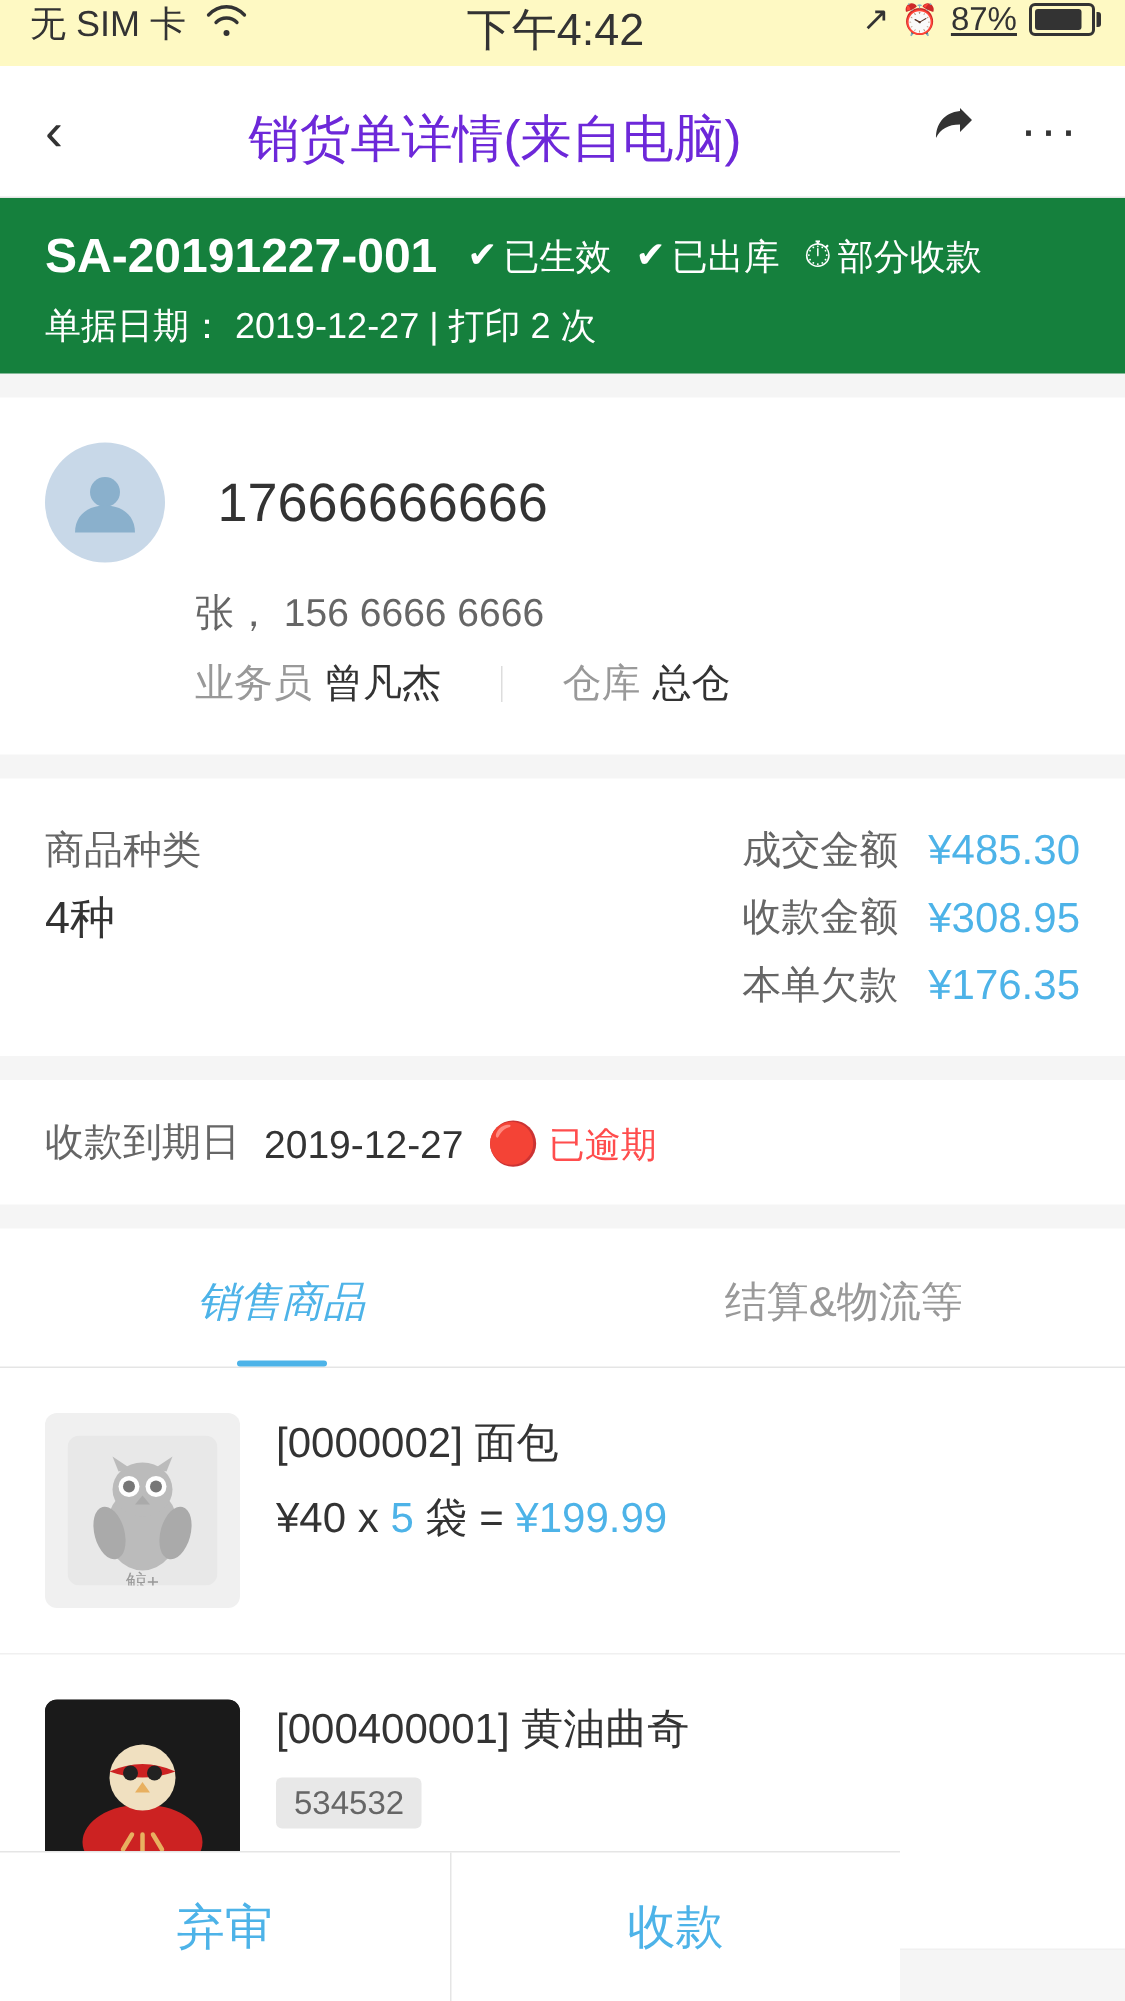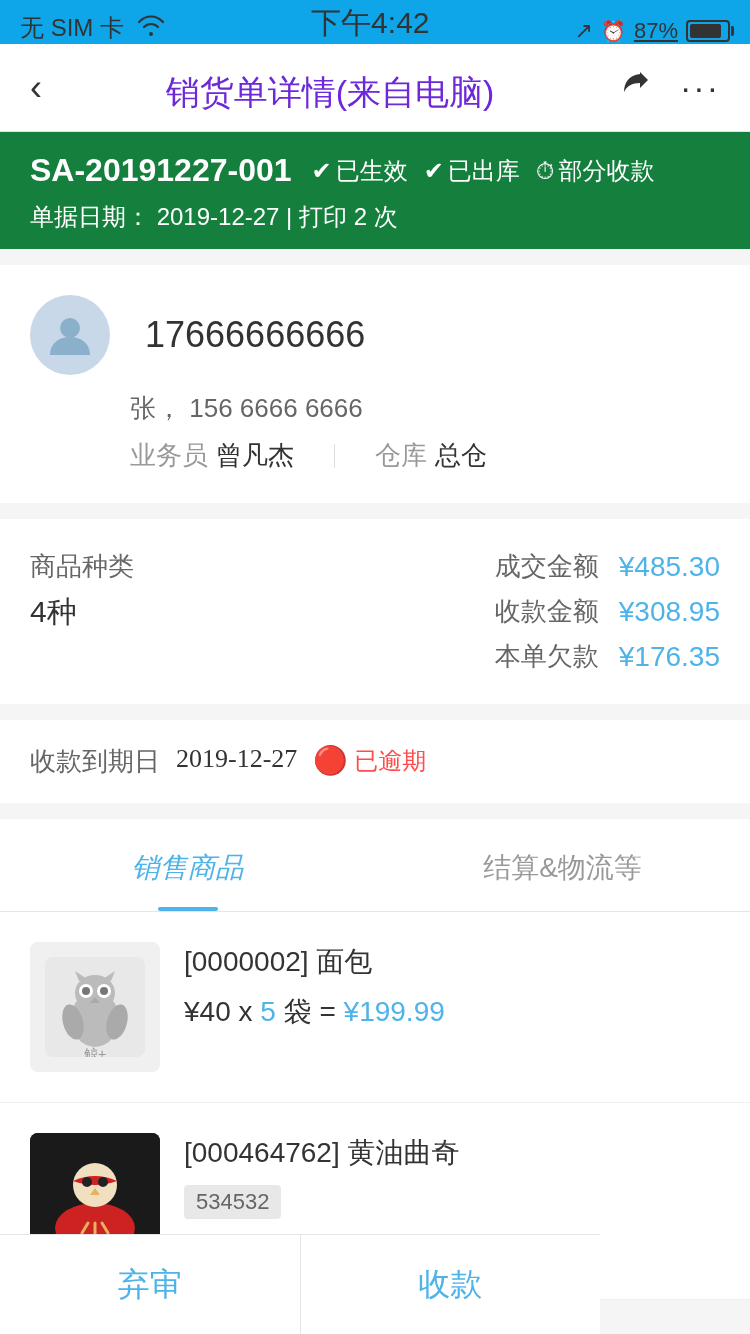--- a/index.html
+++ b/index.html
@@ -9,23 +9,23 @@
       min-height: 1334px;
       font-family: -apple-system, "PingFang SC", "Helvetica Neue", sans-serif;
       background: #f5f5f5;
       font-size: 28px;
       color: #333;
     }
 
     
     .status-bar {
       height: 44px;
-      background: #0ea5e9;
-      display: flex;
-      align-items: flex-end;
+      background: #fef9c3;
+      display: flex;
+      align-items: flex-start;
       justify-content: space-between;
       padding: 0 20px;
       font-size: 24px;
       font-weight: 500;
     }
     .status-bar-left { display: flex; align-items: center; gap: 12px; }
     .status-bar-center { font-size: 30px; font-weight: 500; }
     .status-bar-right { display: flex; align-items: center; gap: 8px; font-size: 22px; }
     .battery-icon {
       width: 44px; height: 22px; border: 2px solid #333; border-radius: 4px;
@@ -102,25 +102,24 @@
     .summary-row { display: flex; align-items: center; gap: 20px; font-size: 26px; }
     .summary-row-label { color: #666; }
     .summary-row-value { color: #4db3e8; font-size: 28px; }
 
     
     .due-section {
       background: #fff;
       padding: 24px 30px;
       margin-top: 16px;
       display: flex;
-      align-items: flex-start;
+      align-items: flex-end;
       gap: 16px;
       font-size: 26px;
       color: #666;
-      font-family: Liberation Serif, serif;
     }
     .due-label { }
     .due-date { color: #333; }
     .overdue-badge {
       display: flex; align-items: center; gap: 6px;
       background: transparent; color: #ff4d4d; font-size: 24px;
     }
     .overdue-icon { color: #ff4d4d; font-size: 28px; }
 
     
@@ -399,21 +398,21 @@
 
           <polygon points="65,55 60,62 70,62" fill="#e8b060"></polygon>
 
           <path d="M52 100 L58 90 M65 103 L65 90 M78 100 L72 90" stroke="#e8b060" stroke-width="3" stroke-linecap="round"></path>
 
           <text x="65" y="128" font-size="10" fill="#888" text-anchor="middle" font-family="sans-serif">showood</text>
         </svg>
       </div>
       <div class="product-info">
         <div class="product-name">
-          <span>[000464762]</span>
+          <span>[000400001]</span>
           <span>黄油曲奇</span>
         </div>
         <div class="product-badge">534532</div>
         <div class="product-price-row">
           <span>¥23</span>
           <span> x </span>
           <span class="qty">0.36</span>
           <span>个</span>
           <span> = </span>
           <span class="total">¥8.28</span>

